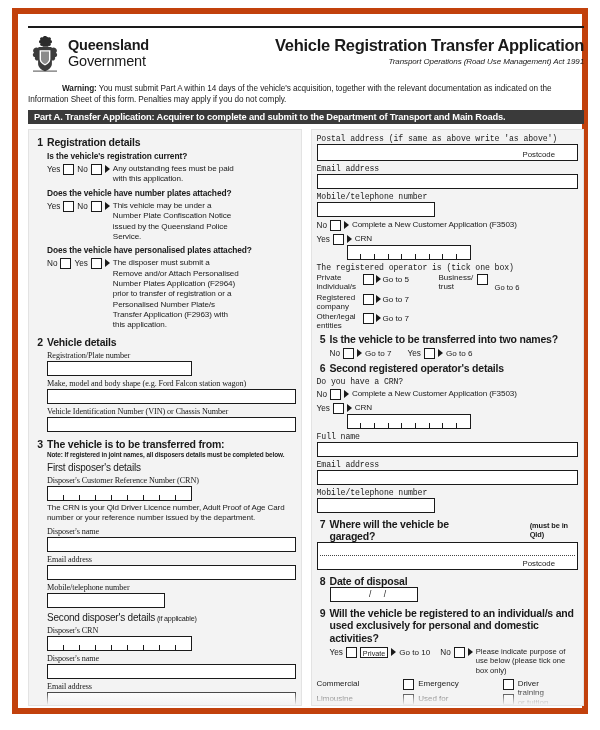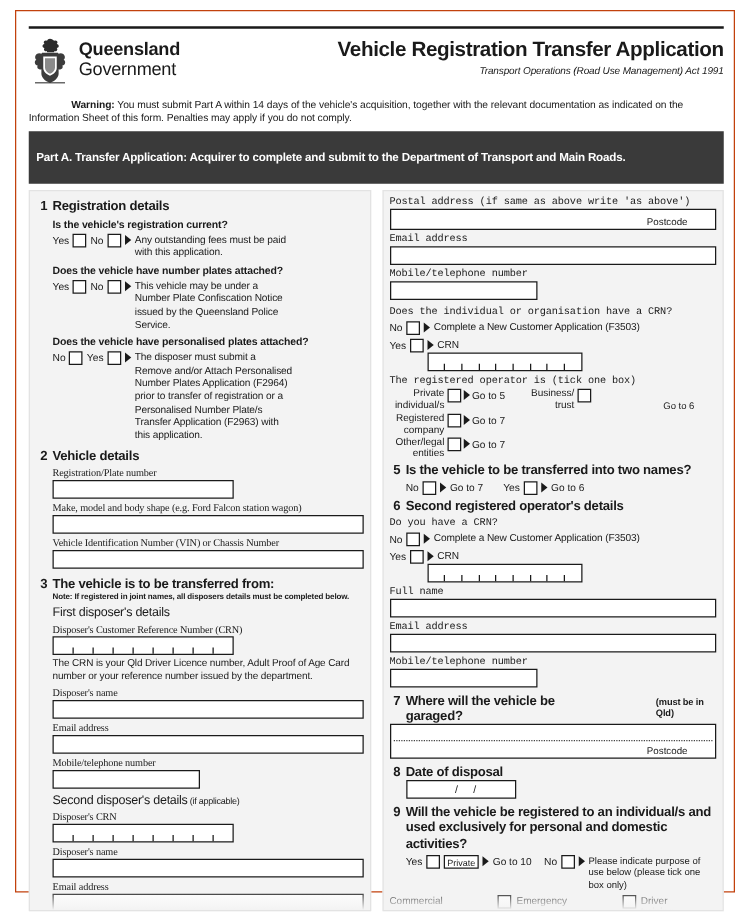--- a/index.html
+++ b/index.html
@@ -1,36 +1,36 @@
 <!DOCTYPE html>
 <html><head>
 <meta charset="utf-8">
 <style>
   html,body{margin:0;padding:0;background:#ffffff;}
   body{width:600px;height:730px;overflow:hidden;font-family:"Liberation Sans",sans-serif;color:#1a1a1a;}
   .page{position:relative;width:600px;height:730px;background:#fff;box-sizing:border-box;}
-  .sheet{position:absolute;left:12px;top:8px;width:576px;height:706px;border:1px solid #c2410c;background:#fff;box-sizing:border-box;}
+  .sheet{position:absolute;left:12px;top:8px;width:576px;height:706px;border:6px solid #c2410c;background:#fff;box-sizing:border-box;}
   .inner{position:absolute;left:10px;top:12px;width:556px;}
 
   
   .hdr{display:flex;align-items:flex-start;justify-content:space-between;border-top:2px solid #1a1a1a;padding-top:6px;}
   .brand{display:flex;align-items:center;gap:6px;}
   .crest{width:34px;height:40px;flex:none;}
   .brandtxt{line-height:1.08;}
   .brandtxt .l1{font-size:14.5px;font-weight:bold;letter-spacing:-.2px;}
   .brandtxt .l2{font-size:14.5px;font-weight:300;letter-spacing:-.2px;}
   .titlewrap{text-align:right;padding-top:2px;}
   .maintitle{font-size:16.5px;font-weight:bold;letter-spacing:-.3px;white-space:nowrap;}
   .subtitle{font-size:8px;font-style:italic;margin-top:2px;letter-spacing:-.1px;}
 
   .warning{margin-top:9px;font-size:8.2px;line-height:1.35;letter-spacing:-.05px;}
   .warning b{font-weight:bold;margin-left:34px;}
 
   .partband{margin-top:5px;background:#3a3a3a;color:#fff;font-size:9.3px;font-weight:bold;
-            padding:16px 6px;letter-spacing:-.15px;white-space:nowrap;}
+            padding:2px 6px;letter-spacing:-.15px;white-space:nowrap;}
 
   
   .cols{display:flex;gap:9px;margin-top:5px;}
   .col{width:273.5px;background:#f3f3f3;padding:3px 5px 4px 5px;box-sizing:border-box;
        border:1px solid #e3e3e3;position:relative;}
   .colL{height:577px;overflow:hidden;}
   .colR{height:577px;overflow:hidden;background:#f3f3f3;}
 
   
   .secnum{display:flex;align-items:baseline;gap:4px;margin-top:3px;}
@@ -66,21 +66,21 @@
   .crn.w9{width:145px;margin-left:13px;}
   .crn.w9r{width:124px;margin-left:30px;}
 
   
   .pcfield{border:1px solid #1a1a1a;background:#fff;height:17px;position:relative;box-sizing:border-box;}
   .pcfield .pc{position:absolute;right:22px;bottom:1px;font-size:7.8px;}
   .pcfield.tall{height:28px;}
   .pcfield .dash{position:absolute;left:2px;right:2px;top:12px;border-top:1px dotted #444;}
 
   
-  .optab{display:flex;margin-top:2px;gap:8px;text-align:right;}
+  .optab{display:flex;margin-top:2px;gap:18px;}
   .opcell{display:flex;align-items:flex-start;gap:2px;}
   .opname{font-size:8px;line-height:1.1;width:44px;}
   .goto{font-size:8.1px;line-height:11px;}
   .opnote{font-size:7.6px;line-height:1.22;width:76px;}
 
   
   .purpose{display:flex;margin-top:4px;gap:4px;}
   .pcol{flex:1;}
   .prow{display:flex;align-items:flex-start;justify-content:space-between;margin-bottom:4px;gap:44px;}
   .pname{font-size:8px;line-height:1.18;}
@@ -227,21 +227,20 @@
 
       <div class="lbl0" style="margin-top:1px">Postal address (if same as above write 'as above')</div>
       <div class="pcfield">
         <span class="pc">Postcode</span>
       </div>
       <div class="lbl0">Email address</div>
       <div class="field f0" style="width:100%"></div>
       <div class="lbl0">Mobile/telephone number</div>
       <div class="field f0 w-sm"></div>
 
-      <div class="lbl0" style="margin-top:5px">Does the individual or organisation have a CRN?</div>
       <div class="rowq0">
         <span class="yn">No</span>
         <span class="box"></span>
         <span class="arrow"></span>
         <span class="after">Complete a New Customer Application (F3503)</span>
       </div>
       <div class="rowq0">
         <span class="yn">Yes</span>
         <span class="box"></span>
         <span class="arrow"></span>

